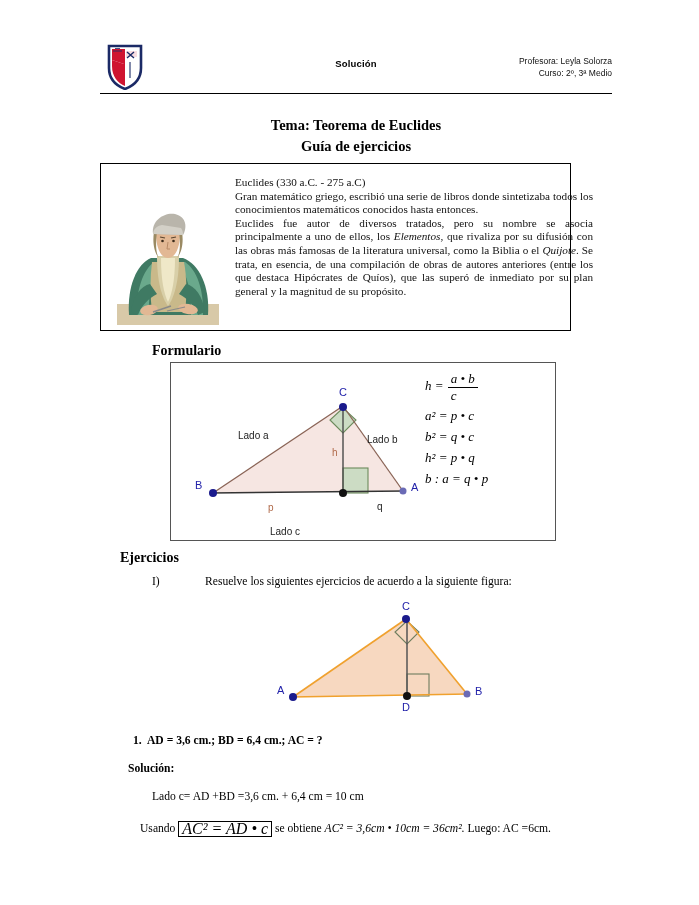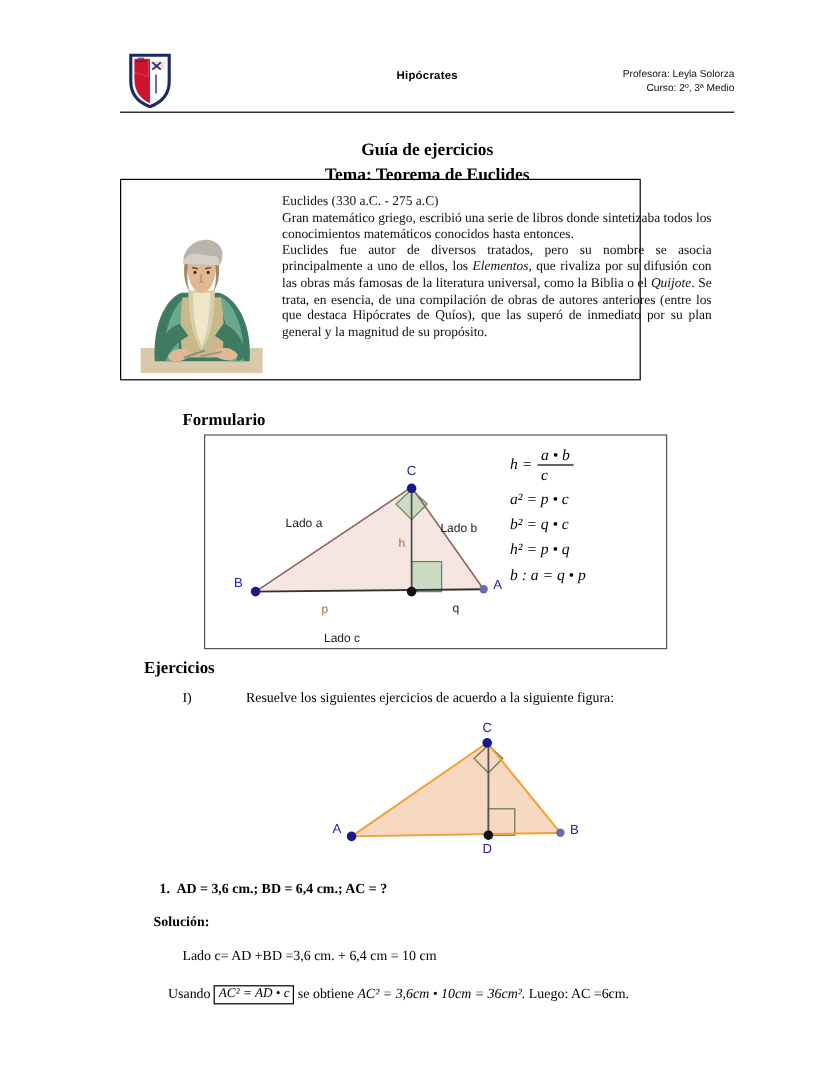--- a/index.html
+++ b/index.html
@@ -77,22 +77,22 @@
     font-family: "Liberation Serif", serif;
     font-weight: bold;
     font-size: 14.5px;
     line-height: 21px;
   }
 
   
   .bio-box {
     position: absolute;
     left: 100px;
-    top: 149px;
-    width: 434px;
+    top: 163px;
+    width: 471px;
     height: 168px;
     border: 1.2px solid #000;
     box-sizing: border-box;
   }
   .bio-portrait {
     position: absolute;
     left: 16px;
     top: 48px;
     width: 102px;
     height: 113px;
@@ -218,21 +218,21 @@
     left: 140px;
     top: 821px;
     font-size: 11.6px;
     white-space: nowrap;
   }
   .boxed-formula {
     display: inline-block;
     border: 1px solid #000;
     padding: 0px 3px 1px 3px;
     font-style: italic;
-    font-size: 11px;
+    font-size: 16px;
     line-height: 13px;
     vertical-align: middle;
   }
   .mathi { font-style: italic; text-align: right; }
 </style>
 </head>
 <body>
 
 <div class="page">
 
@@ -245,32 +245,32 @@
         <path d="M18 5 L18 20 L6 16 L6 22 C6 33 12 39 19 42 C19 42 19 30 19 5 Z" fill="#cf1430"></path>
         <path d="M19 5 L19 42 C26 39 32 33 32 22 L32 5 Z" fill="#ffffff"></path>
         <path d="M20 7 L31 7 L31 13 L20 13 Z" fill="#cf1430" opacity="0.15"></path>
         <path d="M21 8 L28 14 M28 8 L21 14" stroke="#1b2a66" stroke-width="1.4"></path>
         <path d="M24 18 L24 34" stroke="#1b2a66" stroke-width="1.1"></path>
         <path d="M7 7 L16 7" stroke="#1b2a66" stroke-width="0.9"></path>
         <path d="M9 4.5 L14 4.5" stroke="#1b2a66" stroke-width="0.8"></path>
       </svg>
     </div>
 
-    <div class="header-center">Hipócrates</div>
+    <div class="header-center">Solución</div>
 
     <div class="header-right">
       <div>Profesora: Leyla Solorza</div>
       <div>Curso: 2º, 3ª Medio</div>
     </div>
   </div>
   <div class="header-rule"></div>
 
   <div class="doc-title">
+    <div>Tema: Teorema de Euclides</div>
     <div>Guía de ejercicios</div>
-    <div>Tema: Teorema de Euclides</div>
   </div>
 
   <div class="bio-box">
 
     <div class="bio-portrait">
       <svg width="102" height="113" viewBox="0 0 102 113">
         <rect x="0" y="0" width="102" height="113" fill="#ffffff"></rect>
 
         <rect x="0" y="92" width="102" height="21" fill="#d8c9a8"></rect>
 

